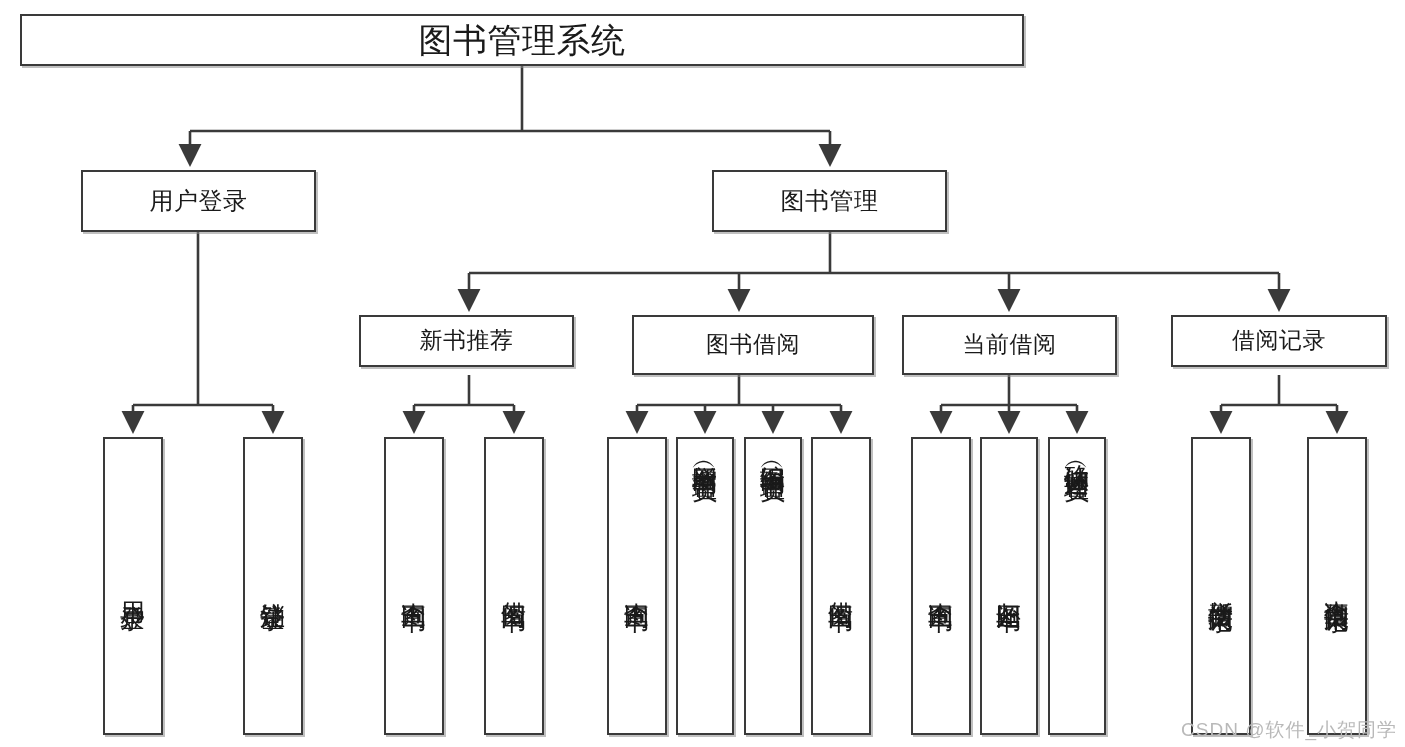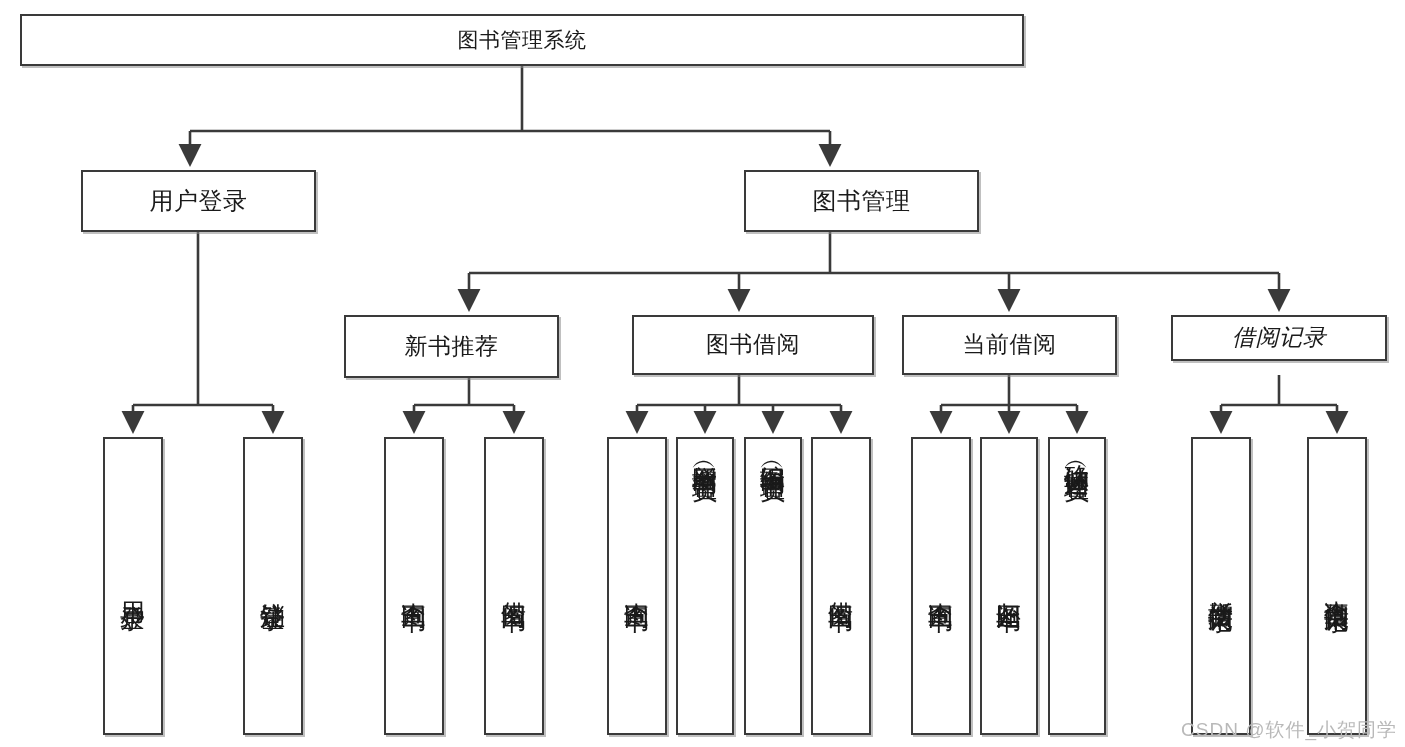--- a/index.html
+++ b/index.html
@@ -36,21 +36,21 @@
     justify-content: center;
     color: #1a1a1a;
   }
   .node .label {
     display: block;
     text-align: center;
     line-height: 1.18;
     letter-spacing: 0.5px;
     white-space: nowrap;
   }
-  .node.root .label { font-size: 21px; }
+  .node.root .label { font-size: 34px; }
   .node.l2 .label   { font-size: 24px; }
   .node.l3 .label   { font-size: 23px; }
 
   .node.leaf {
     align-items: flex-start;
     justify-content: center;
     padding-top: 0;
   }
   .node.leaf .label {
     writing-mode: vertical-rl;
@@ -134,34 +134,34 @@
     </g>
   </svg>
 
   <div class="node root" style="left:20px; top:14px; width:1004px; height:52px;">
     <span class="label">图书管理系统</span>
   </div>
 
   <div class="node l2" style="left:81px; top:170px; width:235px; height:62px;">
     <span class="label">用户登录</span>
   </div>
-  <div class="node l2" style="left:712px; top:170px; width:235px; height:62px;margin-left:32px;">
+  <div class="node l2" style="left:712px; top:170px; width:235px; height:62px;">
     <span class="label">图书管理</span>
   </div>
 
-  <div class="node l3" style="left:344px; top:315px; width:215px; height:63px;">
+  <div class="node l3" style="left:359px; top:315px; width:215px; height:52px;">
     <span class="label">新书推荐</span>
   </div>
   <div class="node l3" style="left:632px; top:315px; width:242px; height:60px;">
     <span class="label">图书借阅</span>
   </div>
   <div class="node l3" style="left:902px; top:315px; width:215px; height:60px;">
     <span class="label">当前借阅</span>
   </div>
-  <div class="node l3" style="left:1171px; top:315px; width:216px; height:46px;font-style:italic;">
+  <div class="node l3" style="left:1171px; top:315px; width:216px; height:52px;">
     <span class="label">借阅记录</span>
   </div>
 
   <div class="node leaf center" style="left:103px; top:437px; width:60px; height:298px;">
     <span class="label">用户登录</span>
   </div>
   <div class="node leaf center" style="left:243px; top:437px; width:60px; height:298px;">
     <span class="label">注销登录</span>
   </div>
 

